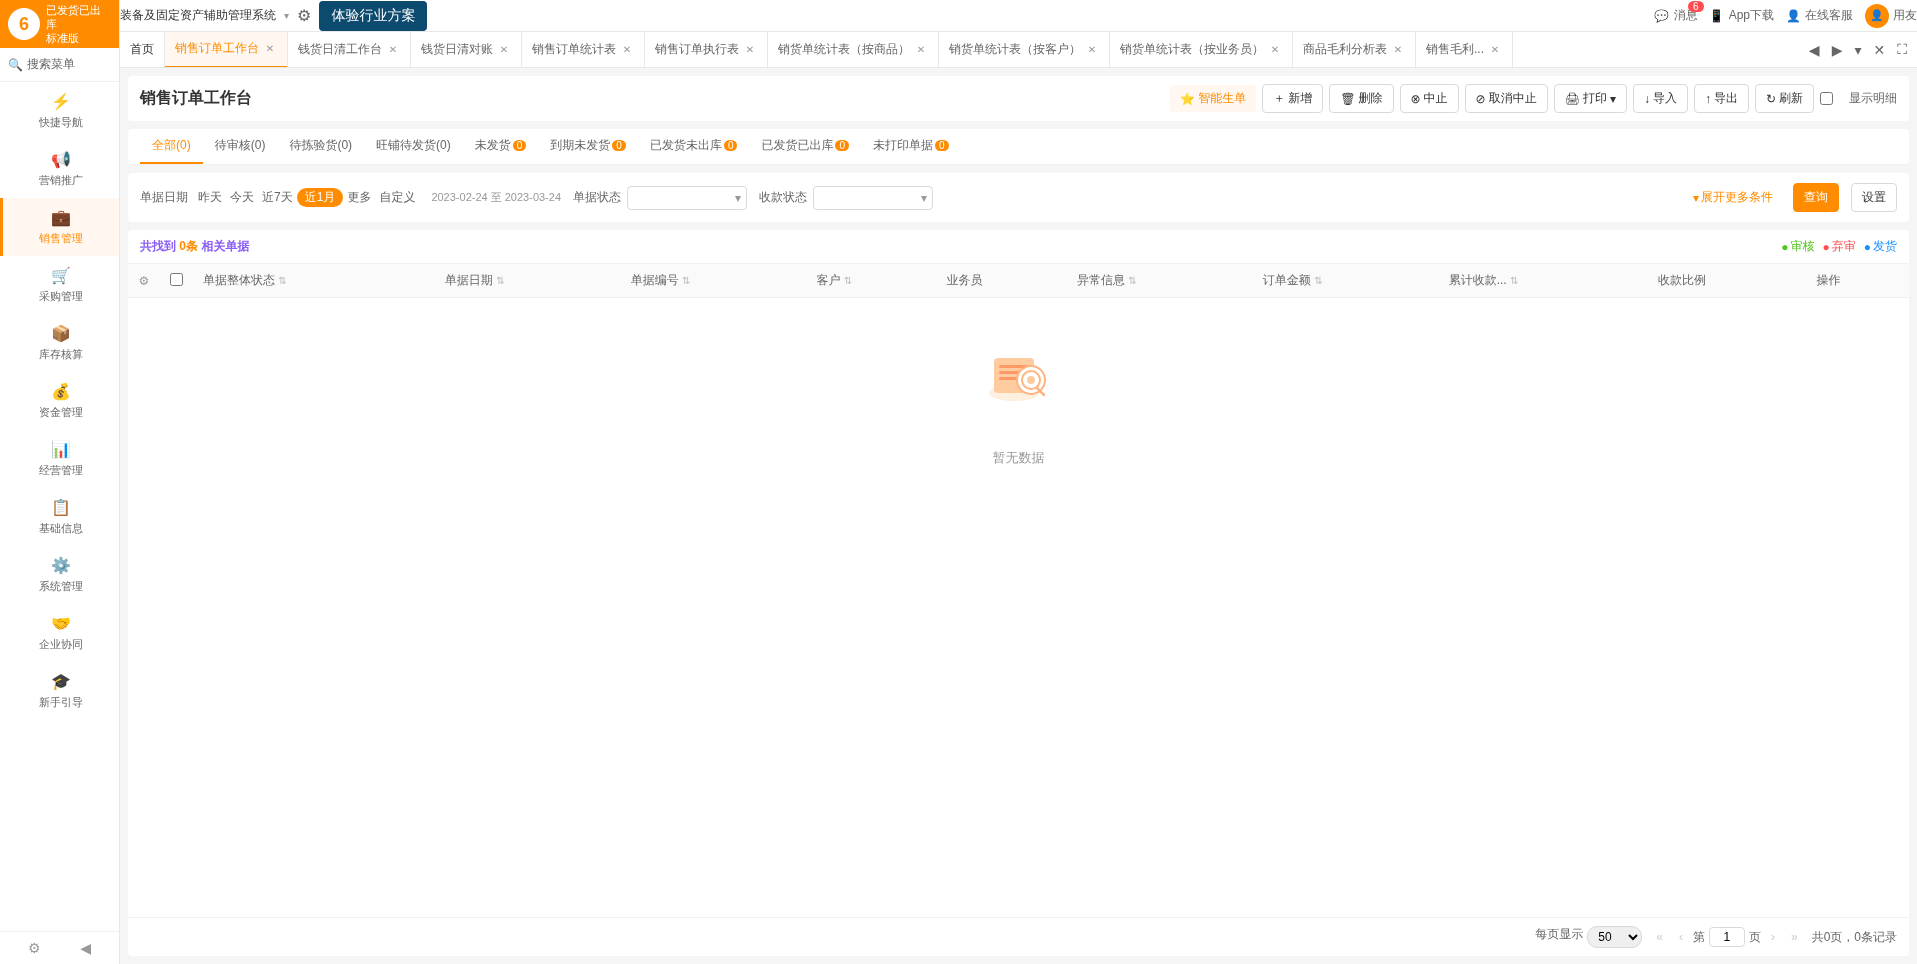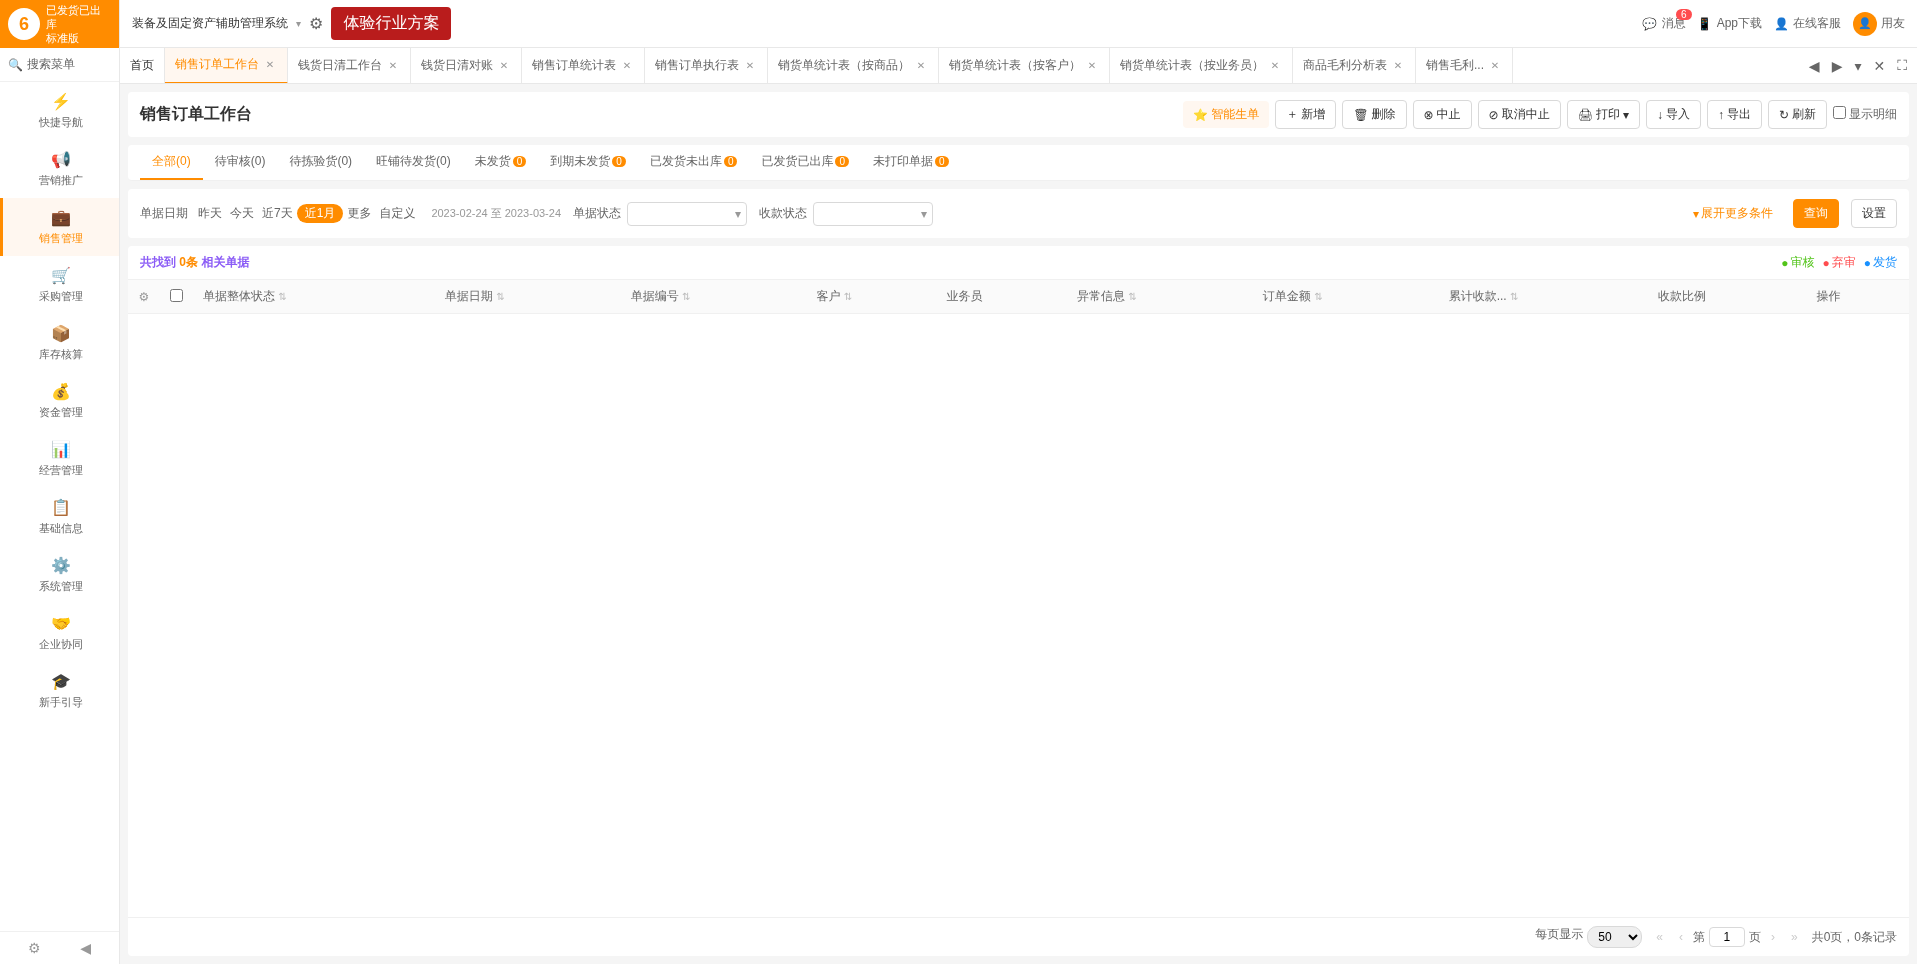--- a/index.html
+++ b/index.html
@@ -15,25 +15,25 @@
     .sidebar-item { display: flex; flex-direction: column; align-items: center; padding: 10px 4px; cursor: pointer; color: #666; border-left: 3px solid transparent; font-size: 11px; gap: 4px; }
     .sidebar-item.active { color: #ff8c00; background: #fff7f0; border-left-color: #ff8c00; }
     .sidebar-item-icon { font-size: 16px; }
     .sidebar-bottom { padding: 8px; display: flex; justify-content: space-around; border-top: 1px solid #f0f0f0; }
     .sidebar-bottom-btn { cursor: pointer; color: #999; font-size: 14px; }
 
     
     .main { flex: 1; display: flex; flex-direction: column; overflow: hidden; }
 
     
-    .topbar { height: 48px; background: #fff; border-bottom: 1px solid #e8e8e8; display: flex; align-items: center; padding: 0 12px; gap: 8px; flex-shrink: 0; }
+    .topbar { height: 32px; background: #fff; border-bottom: 1px solid #e8e8e8; display: flex; align-items: center; padding: 0 0; gap: 8px; flex-shrink: 0; }
     .topbar-system-text { font-weight: 500; }
     .topbar-system-arrow { color: #999; font-size: 10px; }
     .topbar-gear { color: #666; cursor: pointer; font-size: 16px; }
-    .topbar-industry-btn { background: #b91c1c; color: #fff; border: none; border-radius: 4px; padding: 6px 12px; cursor: pointer; font-size: 16px; }
+    .topbar-industry-btn { background: #0c4a6e; color: #fff; border: none; border-radius: 4px; padding: 6px 12px; cursor: pointer; font-size: 14px; }
     .topbar-right { display: flex; align-items: center; gap: 12px; margin-left: auto; }
     .topbar-right-item { display: flex; align-items: center; gap: 4px; cursor: pointer; color: #666; font-size: 12px; position: relative; }
     .badge { background: #ff4d4f; color: #fff; border-radius: 8px; padding: 0 4px; font-size: 10px; min-width: 16px; text-align: center; position: absolute; top: -6px; right: -6px; }
     .topbar-avatar { width: 24px; height: 24px; background: #ff8c00; border-radius: 50%; display: flex; align-items: center; justify-content: center; color: #fff; font-size: 11px; }
 
     
     .tabbar { background: #fff; border-bottom: 1px solid #e8e8e8; display: flex; align-items: center; overflow: hidden; flex-shrink: 0; height: 36px; }
     .tab-item { display: flex; align-items: center; gap: 4px; padding: 0 10px; height: 36px; cursor: pointer; white-space: nowrap; font-size: 12px; color: #666; border-right: 1px solid #e8e8e8; flex-shrink: 0; text-align: right; }
     .tab-item.active { color: #ff8c00; background: #fff7f0; border-bottom: 2px solid #ff8c00; }
     .tab-item.home { color: #333; }
@@ -44,21 +44,21 @@
     
     .content { flex: 1; display: flex; flex-direction: column; overflow: hidden; background: #f5f5f5; padding: 8px; gap: 8px; }
 
     
     .page-header { background: #fff; padding: 8px 12px; border-radius: 4px; display: flex; align-items: center; justify-content: space-between; }
     .page-title { font-size: 16px; font-weight: 600; color: #333; }
     .page-actions { display: flex; align-items: center; gap: 6px; }
     .btn { display: inline-flex; align-items: center; gap: 3px; padding: 5px 10px; border-radius: 4px; border: 1px solid #d9d9d9; background: #fff; cursor: pointer; font-size: 12px; color: #333; }
     .btn-primary { background: #ff8c00; color: #fff; border-color: #ff8c00; }
     .btn-smart { background: #fff7f0; color: #ff8c00; border-color: #ffb366; display: flex; align-items: center; gap: 3px; padding: 5px 10px; border-radius: 4px; cursor: pointer; font-size: 12px; }
-    .checkbox-label { display: flex; align-items: flex-start; gap: 3px; font-size: 12px; color: #666; cursor: pointer; }
+    .checkbox-label { display: flex; align-items: center; gap: 16px; font-size: 12px; color: #666; cursor: pointer; }
 
     
     .sub-tabbar { background: #fff; padding: 0 12px; border-radius: 4px; display: flex; align-items: center; gap: 0; border-bottom: 1px solid #f0f0f0; }
     .sub-tab { padding: 8px 12px; cursor: pointer; font-size: 12px; color: #666; border-bottom: 2px solid transparent; white-space: nowrap; }
     .sub-tab.active { color: #ff8c00; border-bottom-color: #ff8c00; font-weight: 500; }
     .sub-tab-badge { background: #ff4d4f; color: #fff; border-radius: 8px; padding: 0 4px; font-size: 10px; margin-left: 2px; }
     .sub-tab-badge.orange { background: #ff8c00; }
 
     
     .filter-area { background: #fff; padding: 10px 12px; border-radius: 4px; }
@@ -451,20 +451,36 @@
               </th>
               <th>
                 <span>操作</span>
               </th>
             </tr>
           </thead>
           <tbody id="table-body">
           </tbody>
         </table>
 
+        <div class="empty-state">
+          <div class="empty-icon">
+            <svg width="80" height="80" viewBox="0 0 80 80" fill="none">
+              <ellipse cx="35" cy="55" rx="25" ry="8" fill="#ffe0c0" opacity="0.5"></ellipse>
+              <rect x="15" y="20" width="40" height="35" rx="4" fill="#ffcca0"></rect>
+              <rect x="20" y="27" width="30" height="3" rx="1.5" fill="#ff9966"></rect>
+              <rect x="20" y="33" width="22" height="3" rx="1.5" fill="#ff9966"></rect>
+              <rect x="20" y="39" width="26" height="3" rx="1.5" fill="#ff9966"></rect>
+              <circle cx="52" cy="42" r="14" fill="#fff" stroke="#ffb380" stroke-width="2"></circle>
+              <circle cx="52" cy="42" r="9" fill="none" stroke="#ffb380" stroke-width="2"></circle>
+              <line x1="58" y1="50" x2="65" y2="57" stroke="#ffb380" stroke-width="2.5" stroke-linecap="round"></line>
+              <circle cx="52" cy="42" r="4" fill="#ffcca0"></circle>
+            </svg>
+          </div>
+          <span class="empty-text">暂无数据</span>
+        </div>
       </div>
 
       <div class="pagination">
         <div class="pagination-size">
           <span>每页显示</span>
           <select class="page-size-select">
             <option value="50" selected="">50</option>
             <option value="100">100</option>
             <option value="200">200</option>
           </select>

